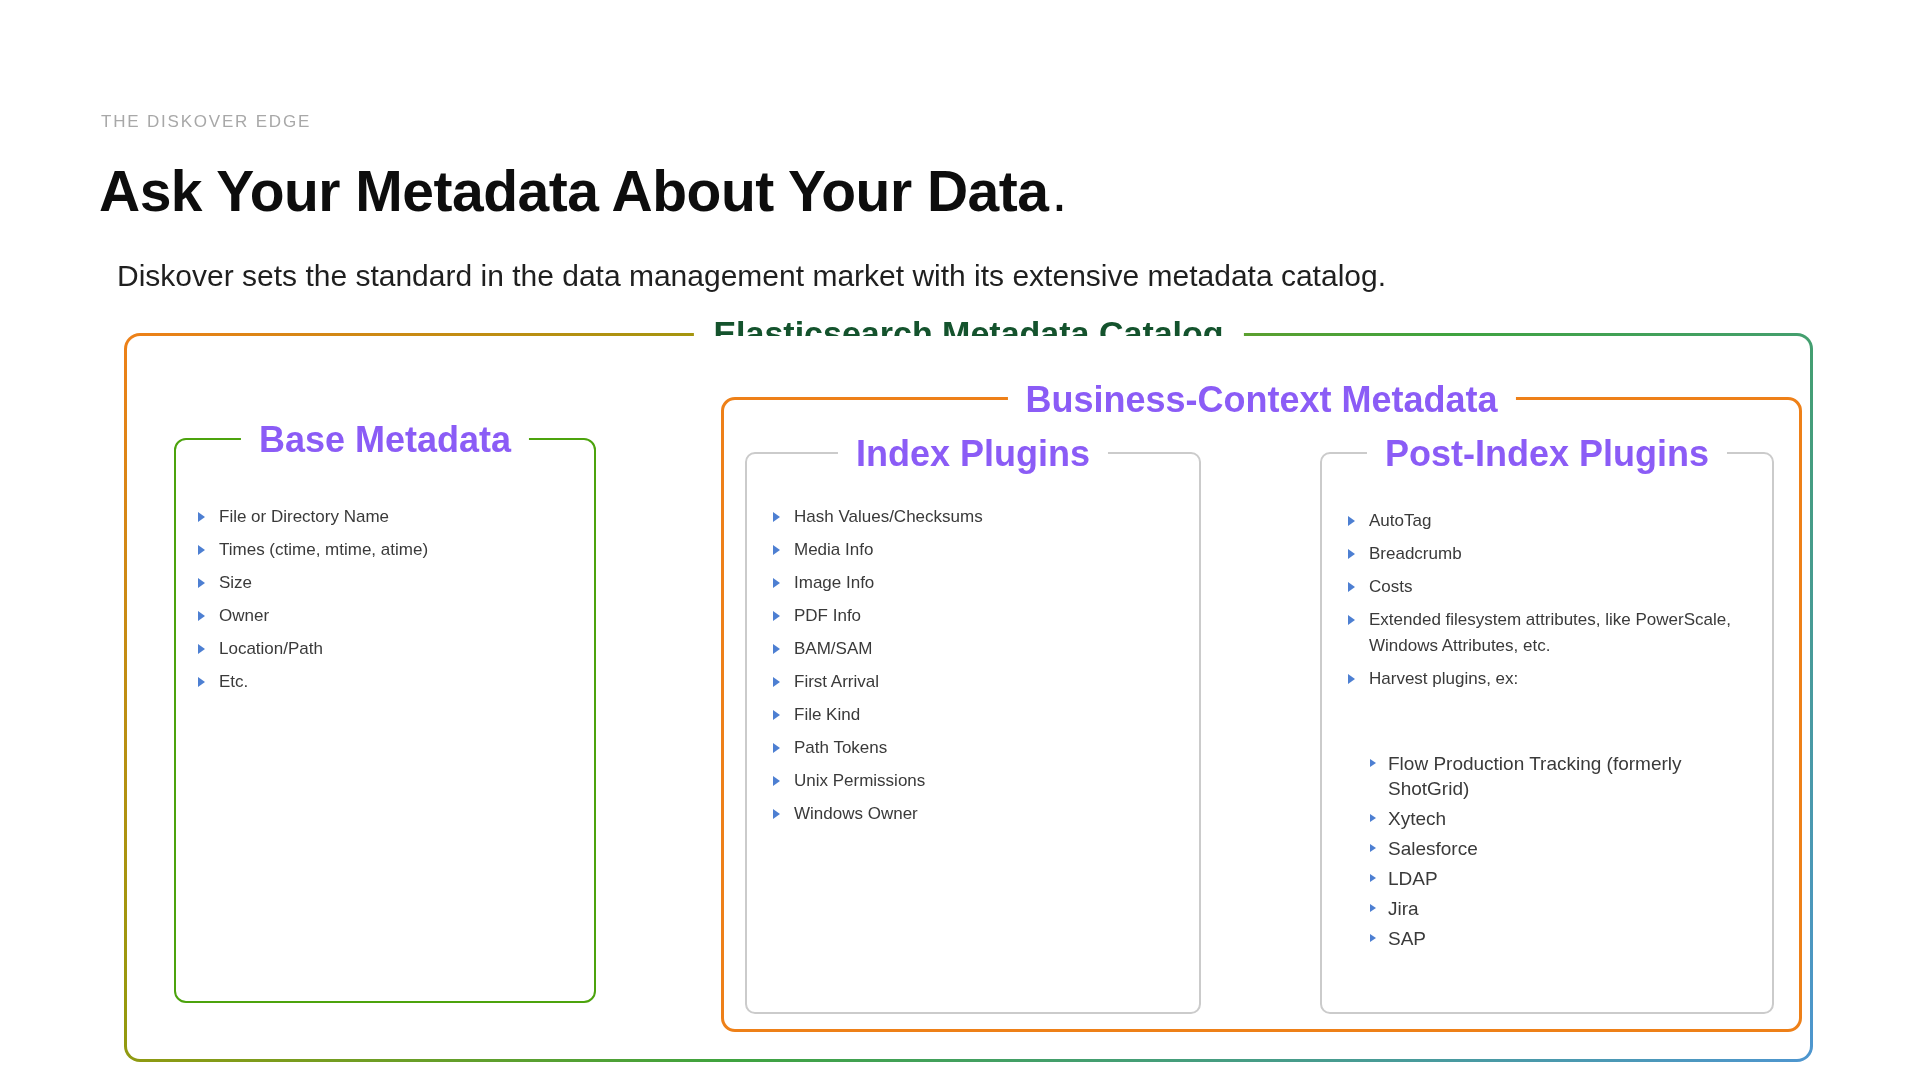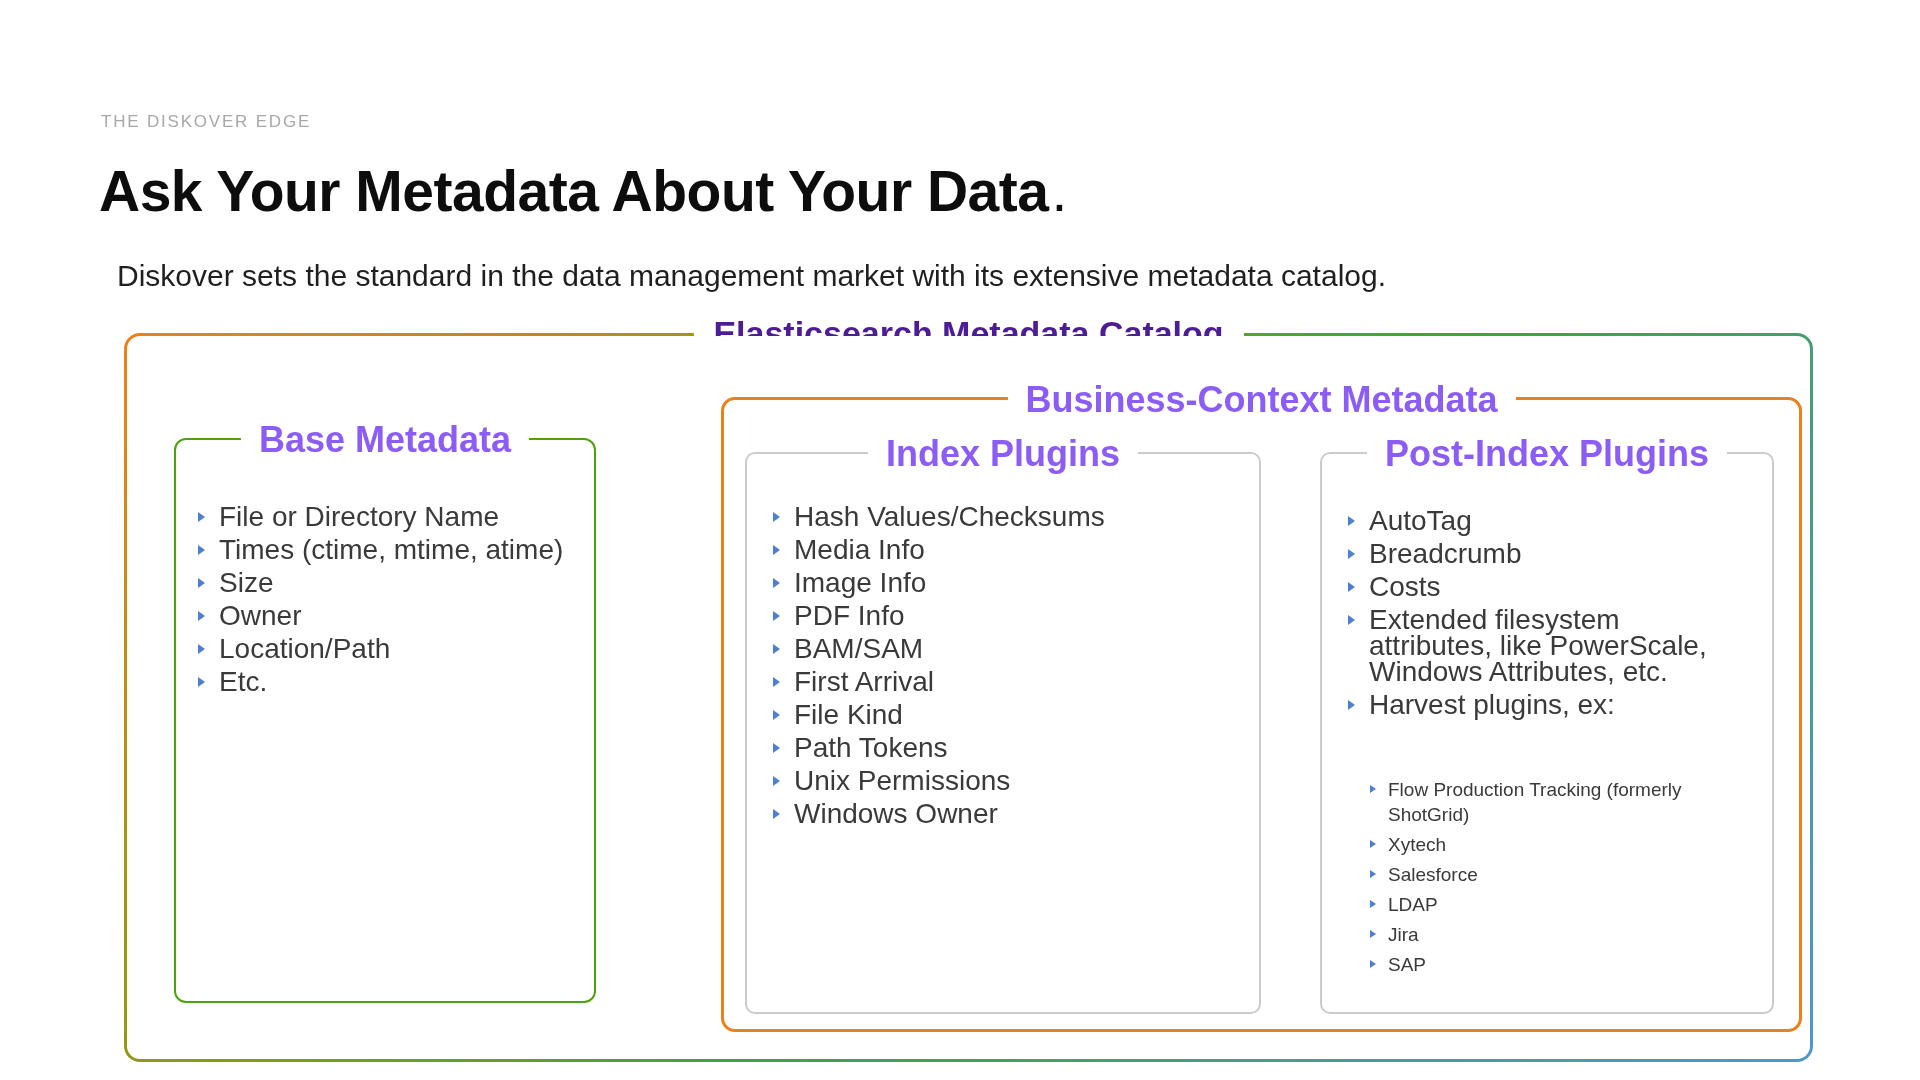--- a/index.html
+++ b/index.html
@@ -75,56 +75,56 @@
     left: 50%;
     transform: translate(-50%, -50%);
     background: #ffffff;
     padding: 0 18px;
     white-space: nowrap;
     font-weight: bold;
     color: #8b5cf6;
     font-size: 36px;
     line-height: 1.2;
   }
-  .catalog-title { font-size: 34px; color: #4c1d95; padding: 0 20px; }
+  .catalog-title { font-size: 34px; color: #14532d; padding: 0 20px; }
 
   .box { position: absolute; box-sizing: border-box; background: #fff; }
 
   .base-box {
     left: 47px; top: 102px;
     width: 422px; height: 565px;
     border: 2px solid var(--base-green, #4CA30D);
     border-radius: 12px;
   }
   .business-box {
     left: 594px; top: 61px;
     width: 1081px; height: 635px;
     border: 3px solid var(--orange, #EE8018);
     border-radius: 14px;
   }
   .plugin-box {
     border: 2px solid var(--box-gray, #CBCBCB);
     border-radius: 10px;
   }
-  .index-box { left: 21px; top: 52px; width: 516px; height: 562px; }
+  .index-box { left: 21px; top: 52px; width: 456px; height: 562px; }
   .post-box  { left: 596px; top: 52px; width: 454px; height: 562px; }
 
   ul.list {
     list-style: none;
     margin: 0;
     padding: 50px 24px 0 26px;
   }
   .base-box ul.list  { padding-top: 64px; padding-left: 22px; }
   .index-box ul.list { padding-top: 50px; }
   .post-box ul.list  { padding-top: 54px; }
 
   ul.list li {
     display: flex;
     align-items: flex-start;
-    font-size: 28px;
+    font-size: 17px;
     line-height: 26px;
     margin-bottom: 7px;
     color: #3a3a3a;
   }
   .tri {
     flex: 0 0 auto;
     width: 0; height: 0;
     border-left: 7px solid var(--bullet-blue, #4D7FD2);
     border-top: 5px solid transparent;
     border-bottom: 5px solid transparent;

